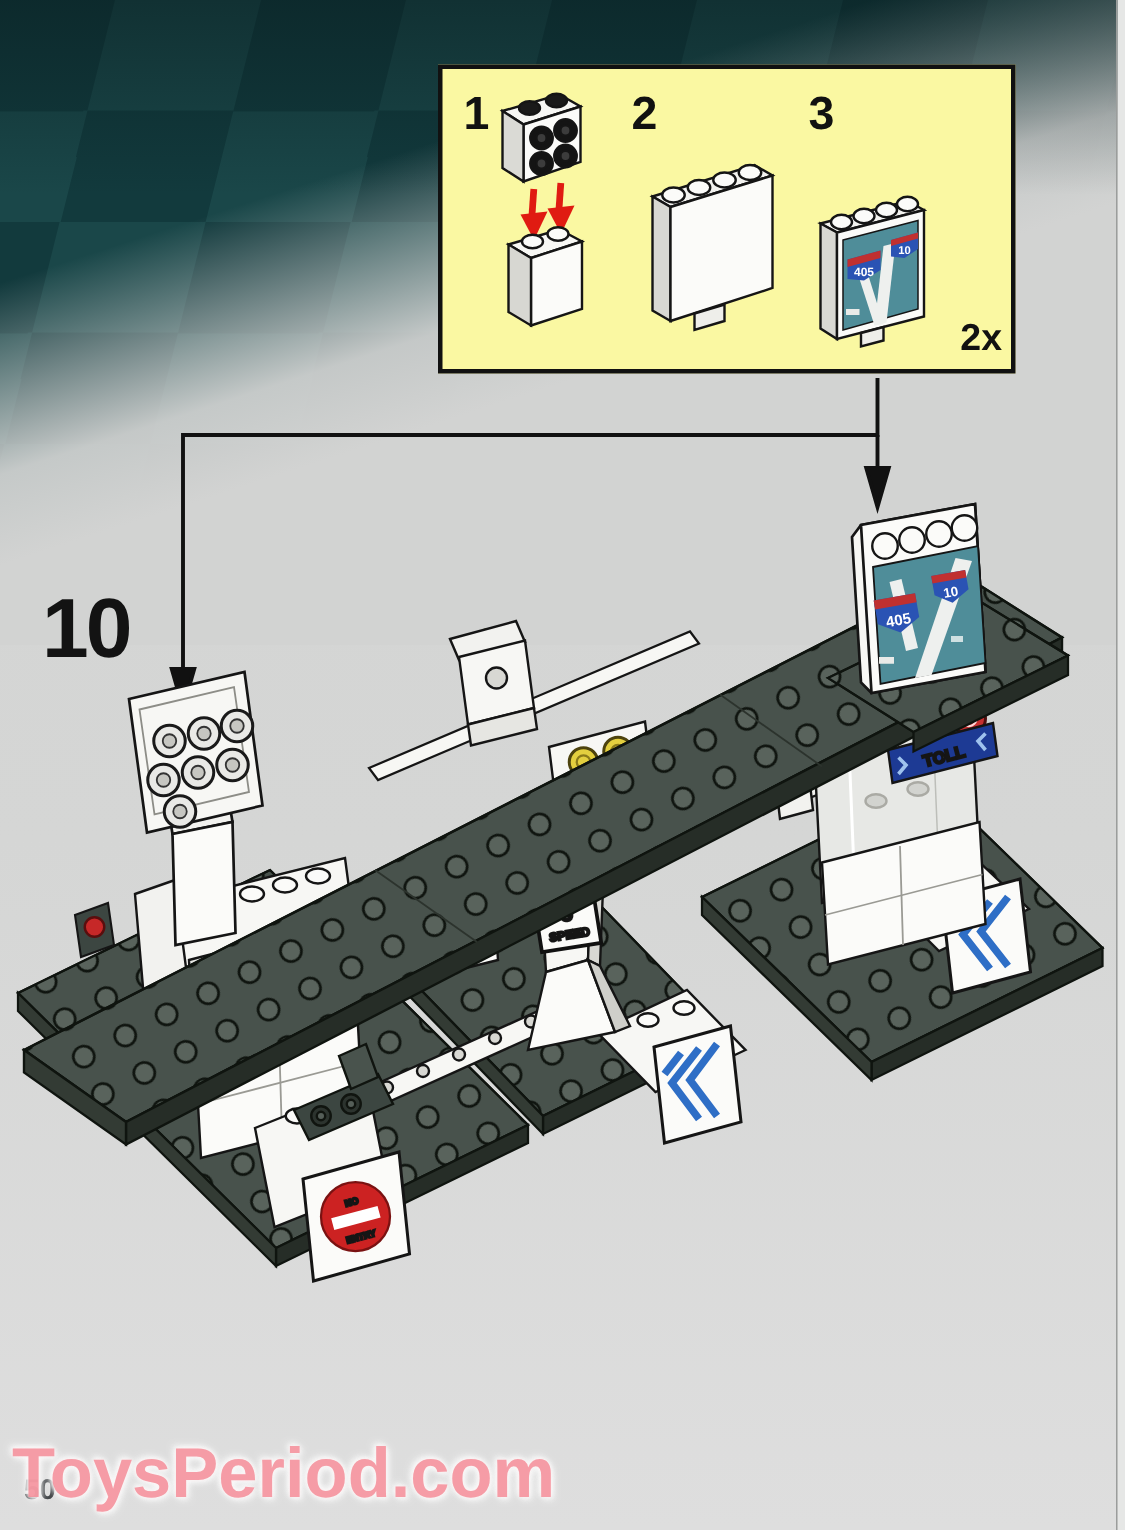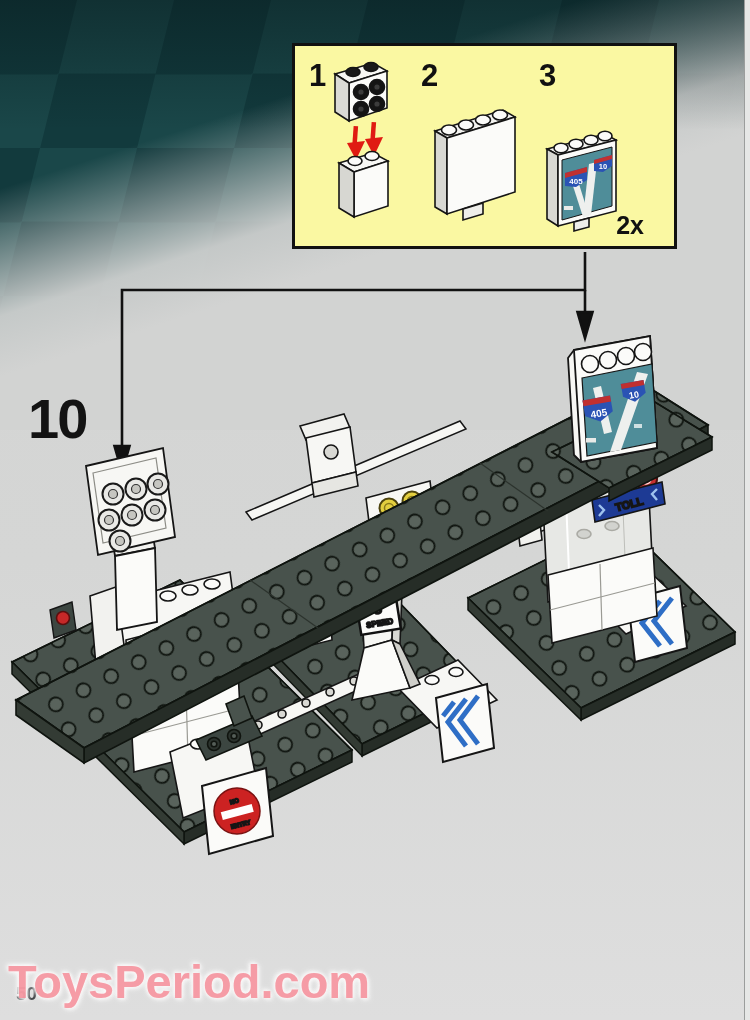--- a/index.html
+++ b/index.html
@@ -14,21 +14,21 @@
   .bg-fade{left:0;top:0;width:750px;height:430px;
     background:
       linear-gradient(to bottom,rgba(6,22,24,.45),rgba(6,22,24,0) 130px),
       linear-gradient(162deg,rgba(210,211,210,0) 28%,rgba(210,211,210,.93) 47%,#d2d3d2 56%);}
   .edge-line{left:744px;top:0;width:1px;height:1020px;background:#9b9d9c;}
   .edge-strip{left:745px;top:0;width:5px;height:1020px;background:#e6e7e6;}
   
   .callout{left:292px;top:43px;width:385px;height:206px;background:#faf8a2;
     border:3px solid #111;box-sizing:border-box;}
   .part-num{position:absolute;font-size:31px;font-weight:bold;color:#111;}
-  .qty{position:absolute;right:30px;bottom:6px;font-size:25px;font-weight:bold;color:#111;}
+  .qty{position:absolute;right:6px;bottom:6px;font-size:25px;font-weight:bold;color:#111;}
   
   .step-num{left:28px;top:386px;font-size:56px;font-weight:bold;color:#131313;letter-spacing:-2px;}
   
   .page-number{left:16px;top:983px;font-size:19px;font-weight:bold;color:#45484b;}
   .watermark{left:8px;top:954px;font-size:47px;font-weight:bold;color:#f79aa4;
     letter-spacing:0px;opacity:.96;
     text-shadow:0 0 2px #fdf0f1,0 0 5px #ffffff,2px 2px 4px #f5f5f5,-2px -2px 4px #f5f5f5;}
   svg text{font-family:"Liberation Sans",sans-serif;}
 </style>
 </head>

